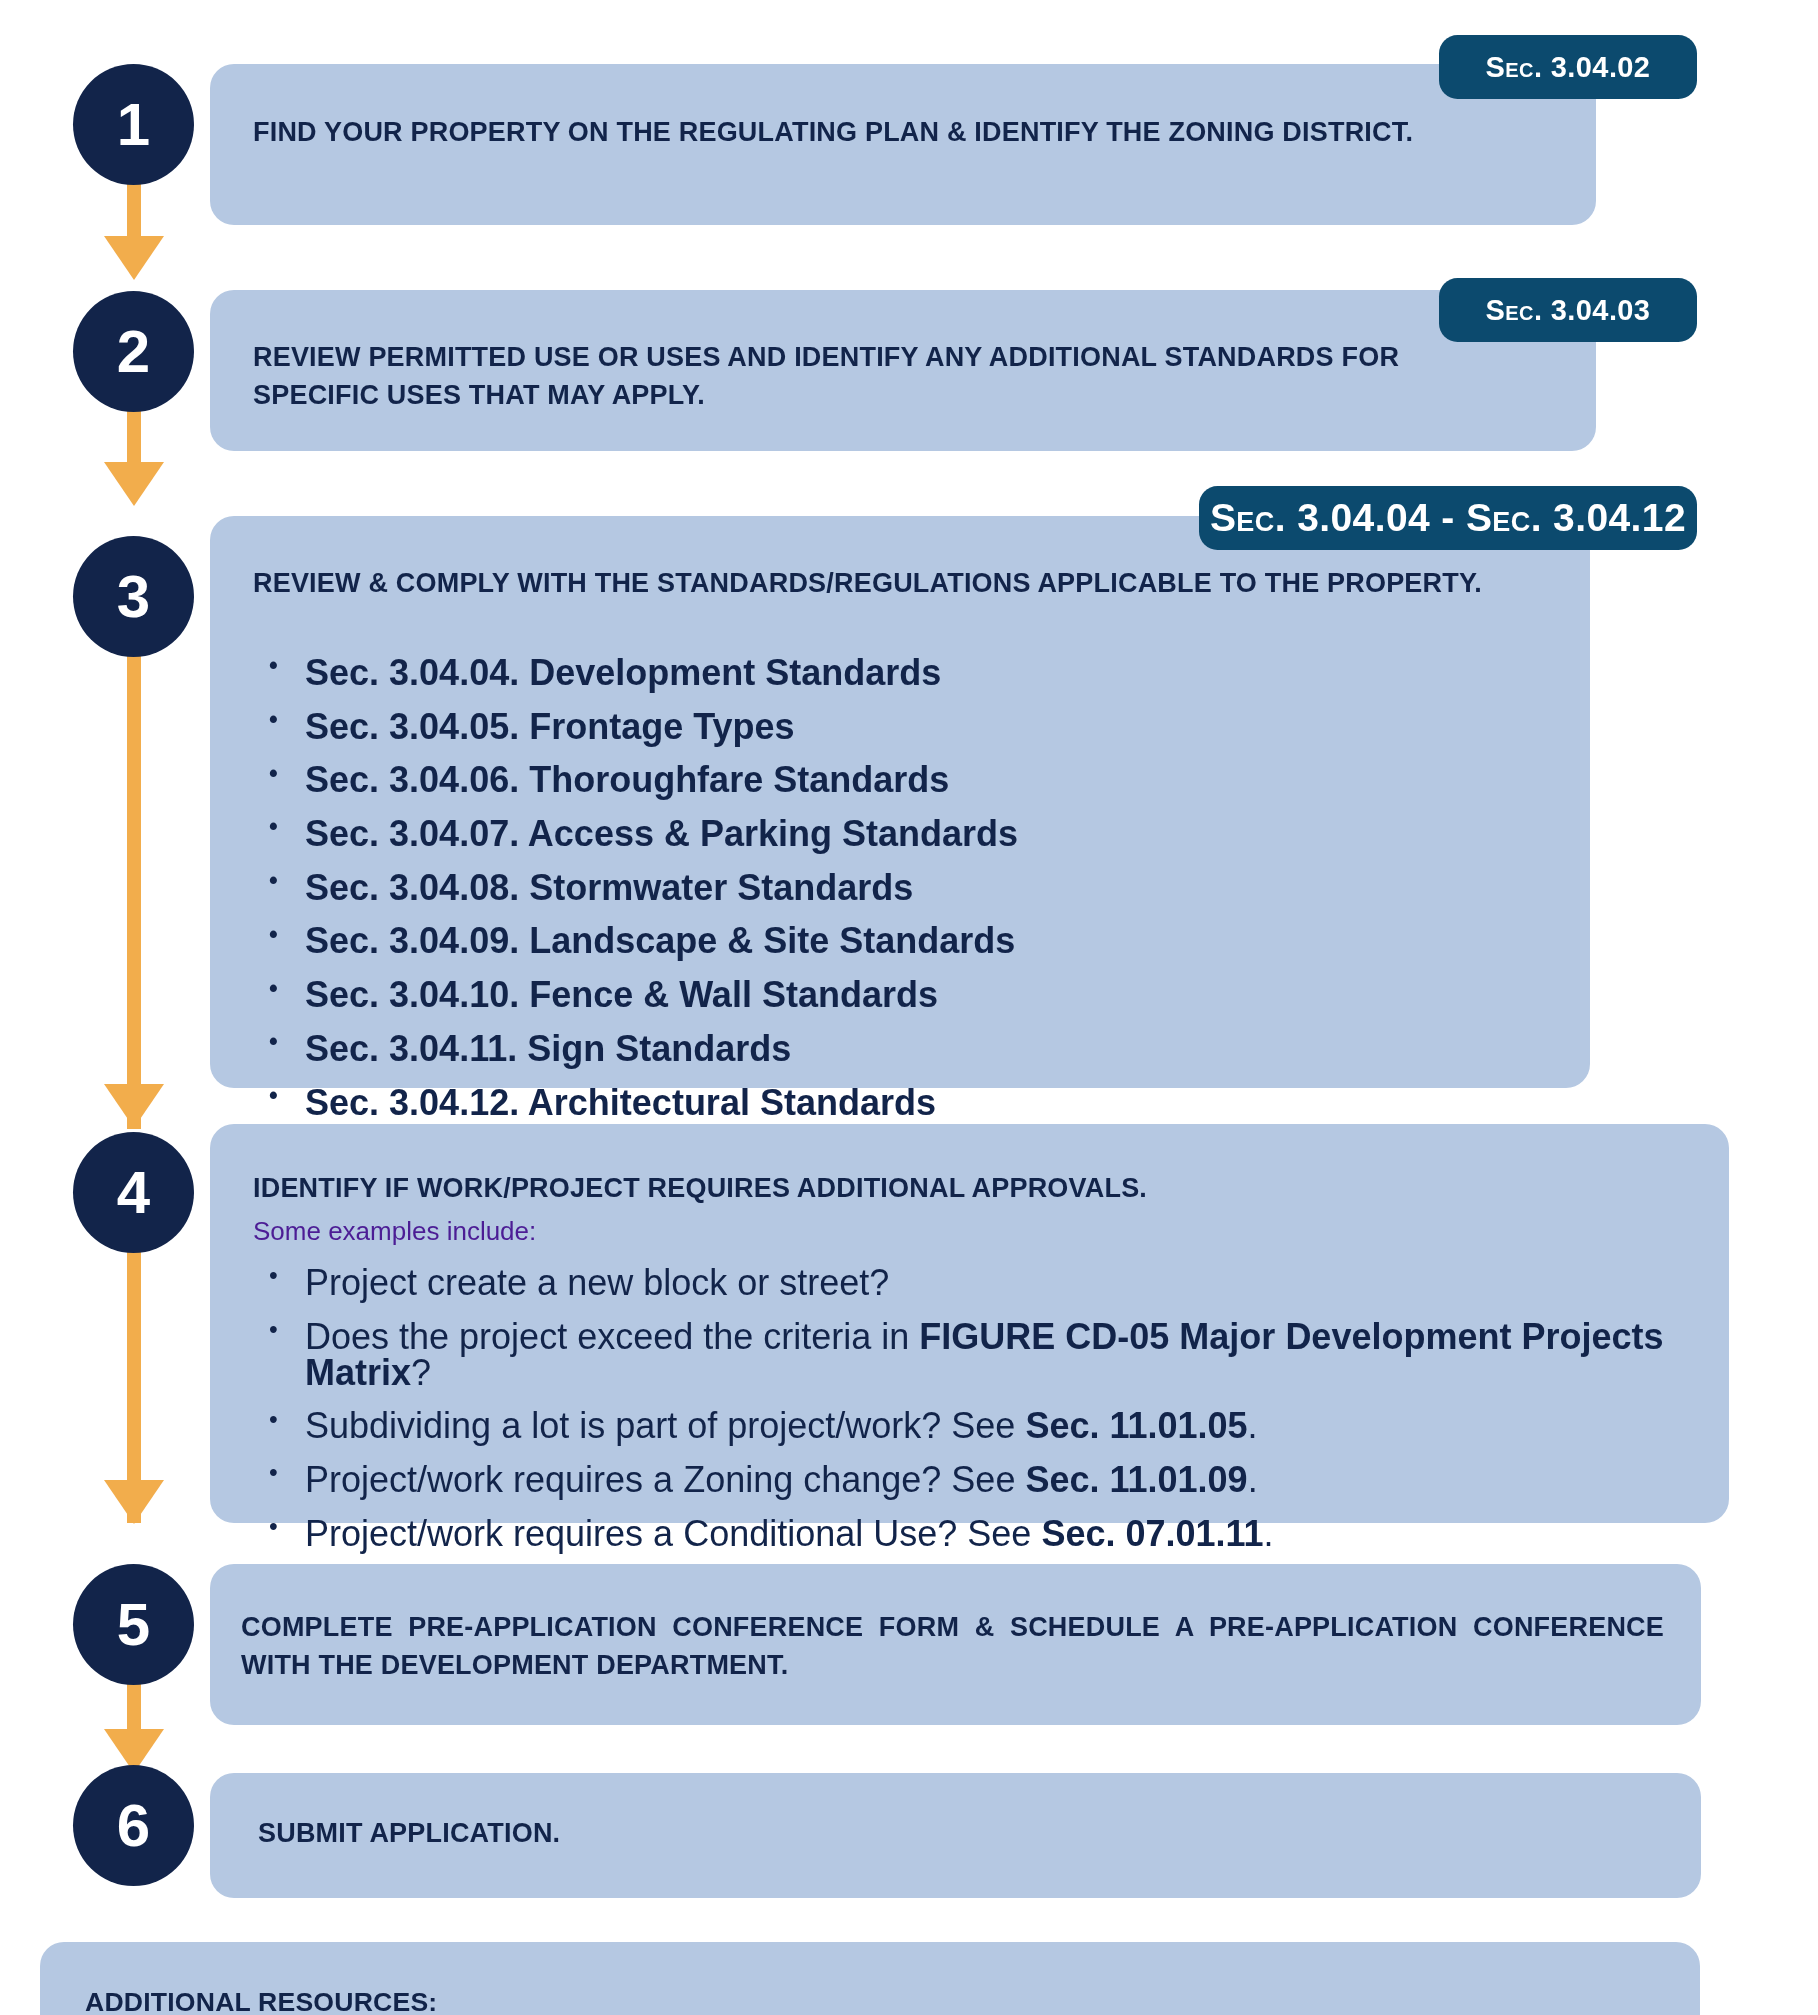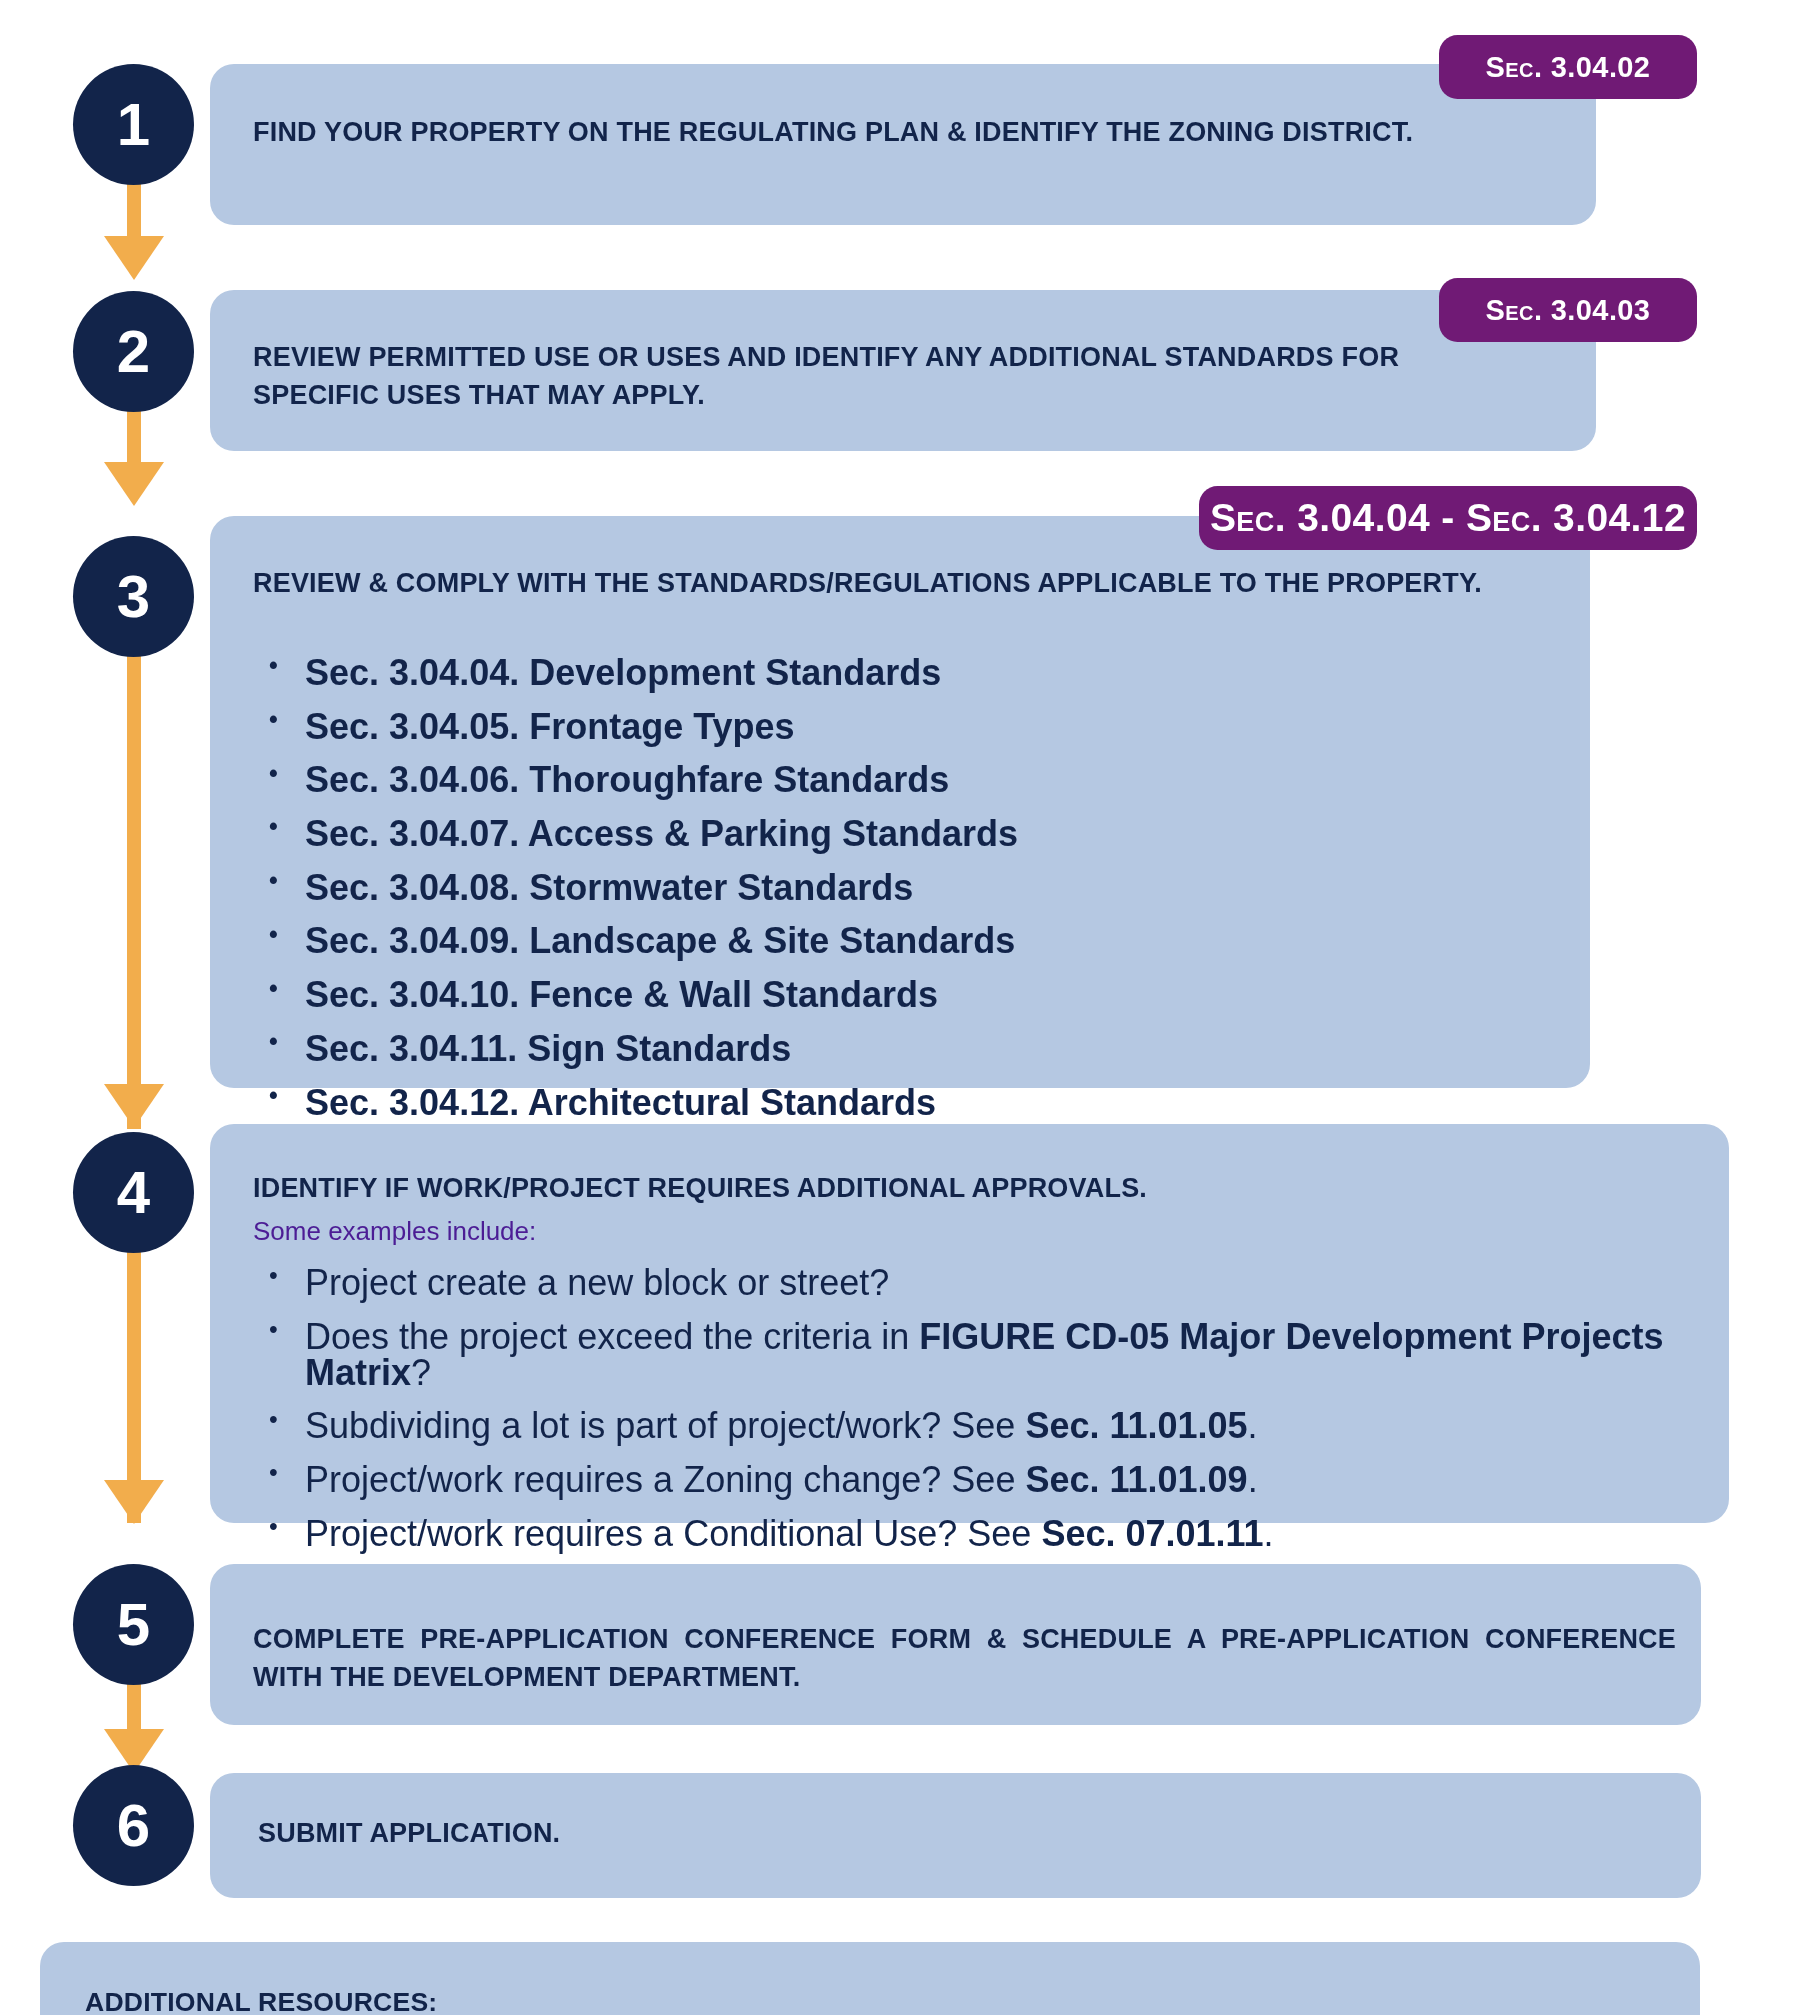--- a/index.html
+++ b/index.html
@@ -56,21 +56,21 @@
     height: 0;
     border-left: 30px solid transparent;
     border-right: 30px solid transparent;
     border-top: 44px solid #f2ad4c;
     z-index: 2;
   }
 
   
   .badge {
     position: absolute;
-    background: #701a75;
+    background: #0c4a6e;
     color: #ffffff;
     border-radius: 18.5px;
     display: flex;
     align-items: center;
     justify-content: center;
     white-space: nowrap;
     z-index: 8;
     font-weight: bold;
     letter-spacing: 0.4px;
     font-variant: small-caps;
@@ -214,21 +214,21 @@
 
 <div class="connector" style="left:127px; top:1233px; height:290px;"></div>
 <div class="arrowhead" style="left:104px; top:1480px;"></div>
 
 <div class="panel" style="left:210px; top:1564px; width:1491px; height:161px;"></div>
 
 <div class="num-circle" style="left:73px; top:1564px; width:121px; height:121px; font-size:60px;">
   <span>5</span>
 </div>
 
-<div class="step-head justify" style="left:253px; top:1608px; width:1423px;margin-top:12px;">COMPLETE PRE-APPLICATION CONFERENCE FORM &amp; SCHEDULE A PRE-APPLICATION CONFERENCE WITH THE DEVELOPMENT DEPARTMENT.</div>
+<div class="step-head justify" style="left:241px; top:1608px; width:1423px;">COMPLETE PRE-APPLICATION CONFERENCE FORM &amp; SCHEDULE A PRE-APPLICATION CONFERENCE WITH THE DEVELOPMENT DEPARTMENT.</div>
 
 <div class="connector" style="left:127px; top:1676px; height:73px;"></div>
 <div class="arrowhead" style="left:104px; top:1729px;"></div>
 
 <div class="panel" style="left:210px; top:1773px; width:1491px; height:125px;"></div>
 
 <div class="num-circle" style="left:73px; top:1765px; width:121px; height:121px; font-size:60px;">
   <span>6</span>
 </div>
 

